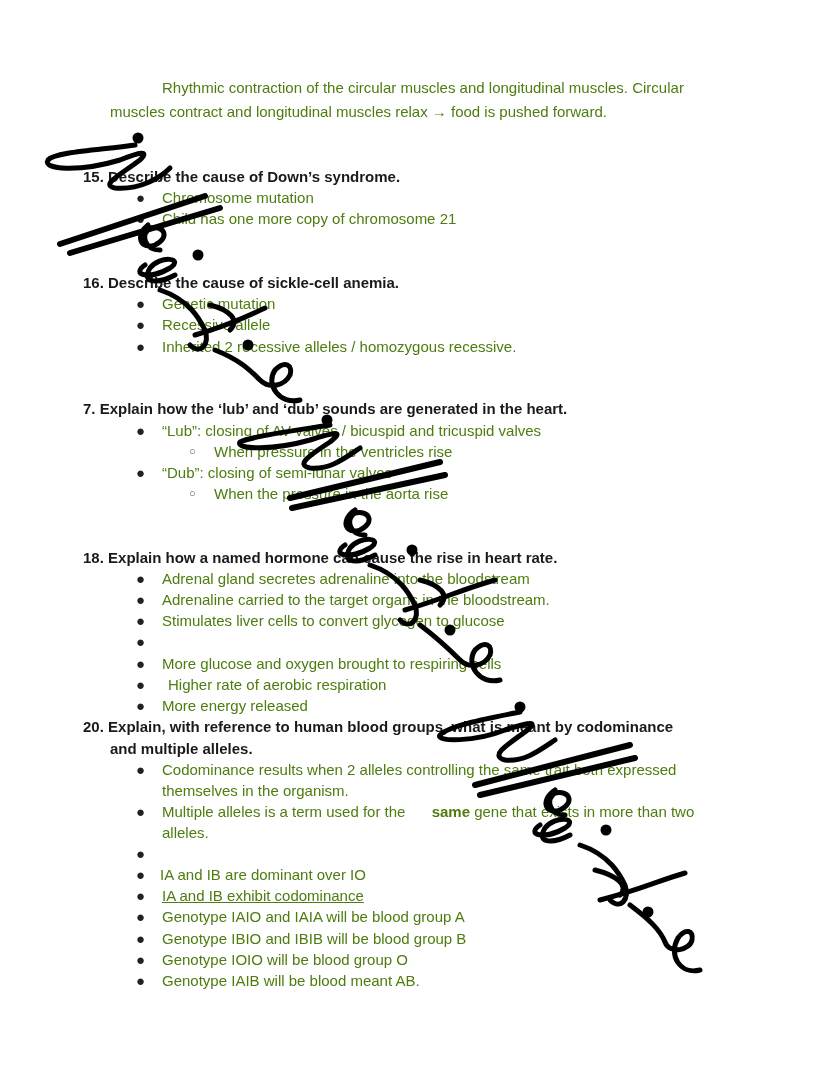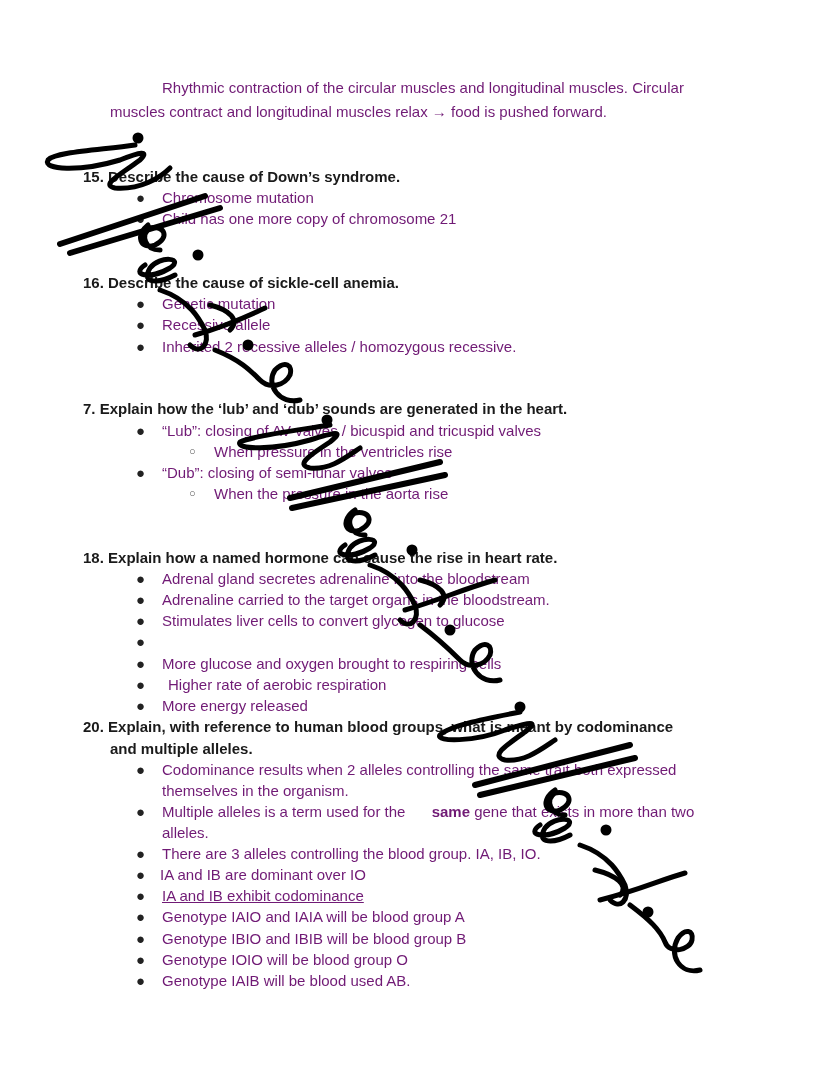--- a/index.html
+++ b/index.html
@@ -1,21 +1,21 @@
 <!DOCTYPE html>
 <html><head>
   <meta charset="utf-8">
   <style>
     html, body { margin: 0; padding: 0; }
     body {
       width: 813px; height: 1080px; background: #ffffff; position: relative; overflow: hidden;
       font-family: "Liberation Sans", sans-serif; color: #222;
     }
     .page { position: absolute; left: 0; top: 0; width: 813px; height: 1080px; }
-    .txt { position: absolute; font-size: 15px; line-height: 21px; white-space: nowrap; color: #701a75; }
+    .txt { position: absolute; font-size: 15px; line-height: 21px; white-space: nowrap; color: #4d7c0f; }
     .q { position: absolute; font-size: 15px; line-height: 21px; font-weight: bold; white-space: nowrap; color: #1a1a1a; }
     .bullet { position: absolute; font-size: 15px; line-height: 21px; color: #222; }
     .sub-bullet { position: absolute; font-size: 11px; line-height: 21px; color: #555; }
     b.inline { font-weight: bold; margin-left: 22px; }
     svg.wm { position: absolute; left: 0; top: 0; width: 813px; height: 1080px; pointer-events: none; }
   </style>
 </head>
 <body>
 
 <div class="page">
@@ -67,33 +67,32 @@
 
   <div class="bullet" style="left:136px; top:759px;">●</div>
   <div class="txt" style="left:162px; top:759px;">Codominance results when 2 alleles controlling the same trait both expressed</div>
   <div class="txt" style="left:162px; top:780px;">themselves in the organism.</div>
 
   <div class="bullet" style="left:136px; top:801px;">●</div>
   <div class="txt" style="left:162px; top:801px;"><span>Multiple alleles is a term used for the </span><b class="inline">same</b><span> gene that exists in more than two</span></div>
   <div class="txt" style="left:162px; top:822px;">alleles.</div>
 
   <div class="bullet" style="left:136px; top:843px;">●</div>
-  <div class="txt" style="left:162px; top:843px;">There are 3 alleles controlling the blood group. IA, IB, IO.</div>
   <div class="bullet" style="left:136px; top:864px;">●</div>
   <div class="txt" style="left:160px; top:864px;">IA and IB are dominant over IO</div>
   <div class="bullet" style="left:136px; top:885px;">●</div>
   <div class="txt" style="left:162px; top:885px;text-decoration:underline;">IA and IB exhibit codominance</div>
   <div class="bullet" style="left:136px; top:906px;">●</div>
   <div class="txt" style="left:162px; top:906px;">Genotype IAIO and IAIA will be blood group A</div>
   <div class="bullet" style="left:136px; top:928px;">●</div>
   <div class="txt" style="left:162px; top:928px;">Genotype IBIO and IBIB will be blood group B</div>
   <div class="bullet" style="left:136px; top:949px;">●</div>
   <div class="txt" style="left:162px; top:949px;">Genotype IOIO will be blood group O</div>
   <div class="bullet" style="left:136px; top:970px;">●</div>
-  <div class="txt" style="left:162px; top:970px;">Genotype IAIB will be blood used AB.</div>
+  <div class="txt" style="left:162px; top:970px;">Genotype IAIB will be blood meant AB.</div>
 
   <svg class="wm" viewBox="0 0 813 1080">
     <g fill="none" stroke="#000" stroke-linecap="round" stroke-linejoin="round">
 
       <g stroke-width="5">
         <path d="M135 145 C100 150 55 152 48 160 C42 170 80 172 120 160 C140 152 150 150 140 160 C120 175 100 185 115 188 C140 190 160 178 170 168"></path>
         <path d="M60 244 L205 196" stroke-width="6"></path>
         <path d="M70 253 L220 208" stroke-width="6"></path>
         <path d="M148 225 C135 235 140 250 155 245 C170 238 165 225 150 228 C140 235 145 250 160 250"></path>
         <path d="M145 265 C130 275 150 280 170 268 C185 258 160 255 150 268 C140 285 160 283 175 275"></path>

